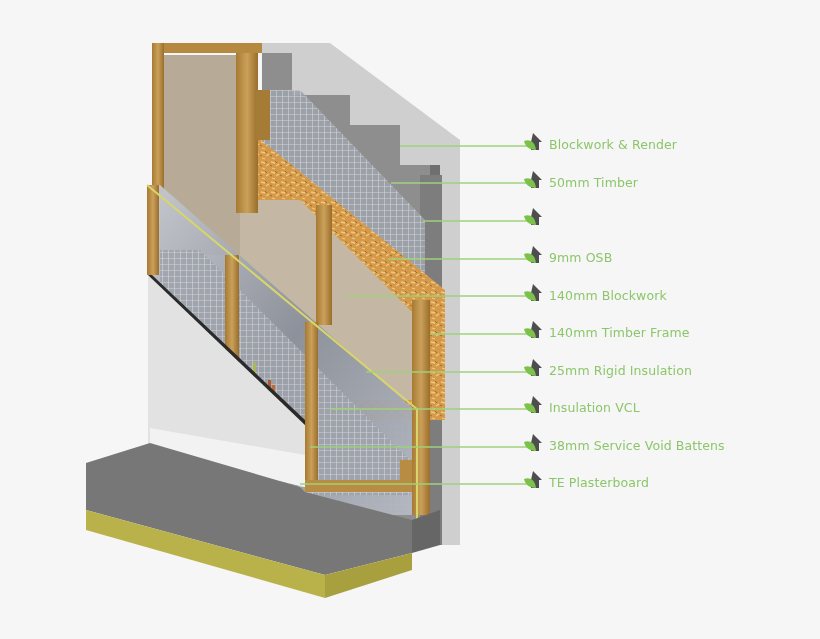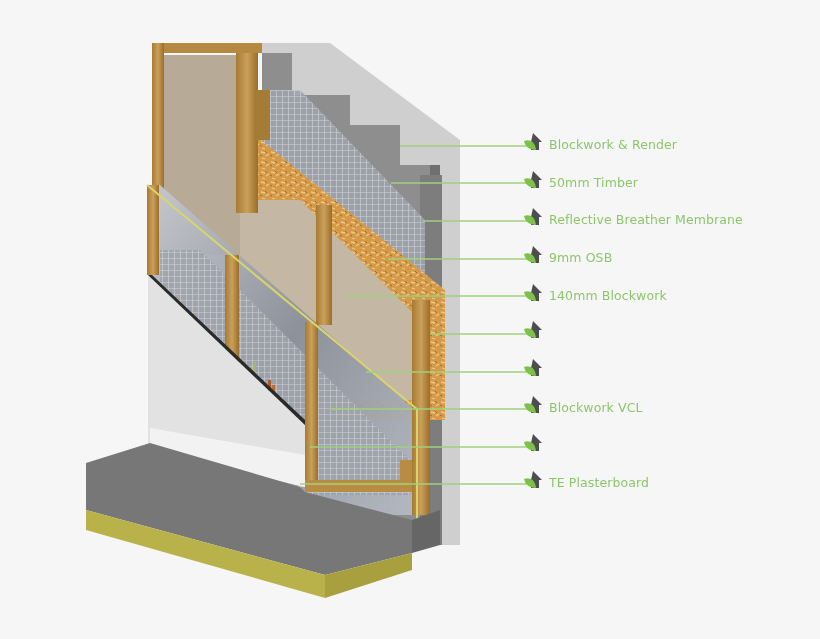--- a/index.html
+++ b/index.html
@@ -132,60 +132,62 @@
       <polygon points="10,1 19,10 16,10 16,18 8,18 8,10" fill="#4e4e4e"></polygon>
       <path d="M1 9 C6 7 12 9 13 18 C6 18 2 14 1 9Z" fill="#7cc24a"></path>
     </svg>
   <span class="label-text">50mm Timber</span>
 </div>
 <div class="label-row" style="top:205px">
   <svg class="label-icon" viewBox="0 0 20 20">
       <polygon points="10,1 19,10 16,10 16,18 8,18 8,10" fill="#4e4e4e"></polygon>
       <path d="M1 9 C6 7 12 9 13 18 C6 18 2 14 1 9Z" fill="#7cc24a"></path>
     </svg>
-  <span class="label-text">Reflective Breather Membrane</span>
 </div>
 <div class="label-row" style="top:243px">
   <svg class="label-icon" viewBox="0 0 20 20">
       <polygon points="10,1 19,10 16,10 16,18 8,18 8,10" fill="#4e4e4e"></polygon>
       <path d="M1 9 C6 7 12 9 13 18 C6 18 2 14 1 9Z" fill="#7cc24a"></path>
     </svg>
   <span class="label-text">9mm OSB</span>
 </div>
 <div class="label-row" style="top:281px">
   <svg class="label-icon" viewBox="0 0 20 20">
       <polygon points="10,1 19,10 16,10 16,18 8,18 8,10" fill="#4e4e4e"></polygon>
       <path d="M1 9 C6 7 12 9 13 18 C6 18 2 14 1 9Z" fill="#7cc24a"></path>
     </svg>
   <span class="label-text">140mm Blockwork</span>
 </div>
 <div class="label-row" style="top:318px">
   <svg class="label-icon" viewBox="0 0 20 20">
       <polygon points="10,1 19,10 16,10 16,18 8,18 8,10" fill="#4e4e4e"></polygon>
       <path d="M1 9 C6 7 12 9 13 18 C6 18 2 14 1 9Z" fill="#7cc24a"></path>
     </svg>
+  <span class="label-text">140mm Timber Frame</span>
 </div>
 <div class="label-row" style="top:356px">
   <svg class="label-icon" viewBox="0 0 20 20">
       <polygon points="10,1 19,10 16,10 16,18 8,18 8,10" fill="#4e4e4e"></polygon>
       <path d="M1 9 C6 7 12 9 13 18 C6 18 2 14 1 9Z" fill="#7cc24a"></path>
     </svg>
+  <span class="label-text">25mm Rigid Insulation</span>
 </div>
 <div class="label-row" style="top:393px">
   <svg class="label-icon" viewBox="0 0 20 20">
       <polygon points="10,1 19,10 16,10 16,18 8,18 8,10" fill="#4e4e4e"></polygon>
       <path d="M1 9 C6 7 12 9 13 18 C6 18 2 14 1 9Z" fill="#7cc24a"></path>
     </svg>
-  <span class="label-text">Blockwork VCL</span>
+  <span class="label-text">Insulation VCL</span>
 </div>
 <div class="label-row" style="top:431px">
   <svg class="label-icon" viewBox="0 0 20 20">
       <polygon points="10,1 19,10 16,10 16,18 8,18 8,10" fill="#4e4e4e"></polygon>
       <path d="M1 9 C6 7 12 9 13 18 C6 18 2 14 1 9Z" fill="#7cc24a"></path>
     </svg>
+  <span class="label-text">38mm Service Void Battens</span>
 </div>
 <div class="label-row" style="top:468px">
   <svg class="label-icon" viewBox="0 0 20 20">
       <polygon points="10,1 19,10 16,10 16,18 8,18 8,10" fill="#4e4e4e"></polygon>
       <path d="M1 9 C6 7 12 9 13 18 C6 18 2 14 1 9Z" fill="#7cc24a"></path>
     </svg>
   <span class="label-text">TE Plasterboard</span>
 </div>
 
 </body></html>

